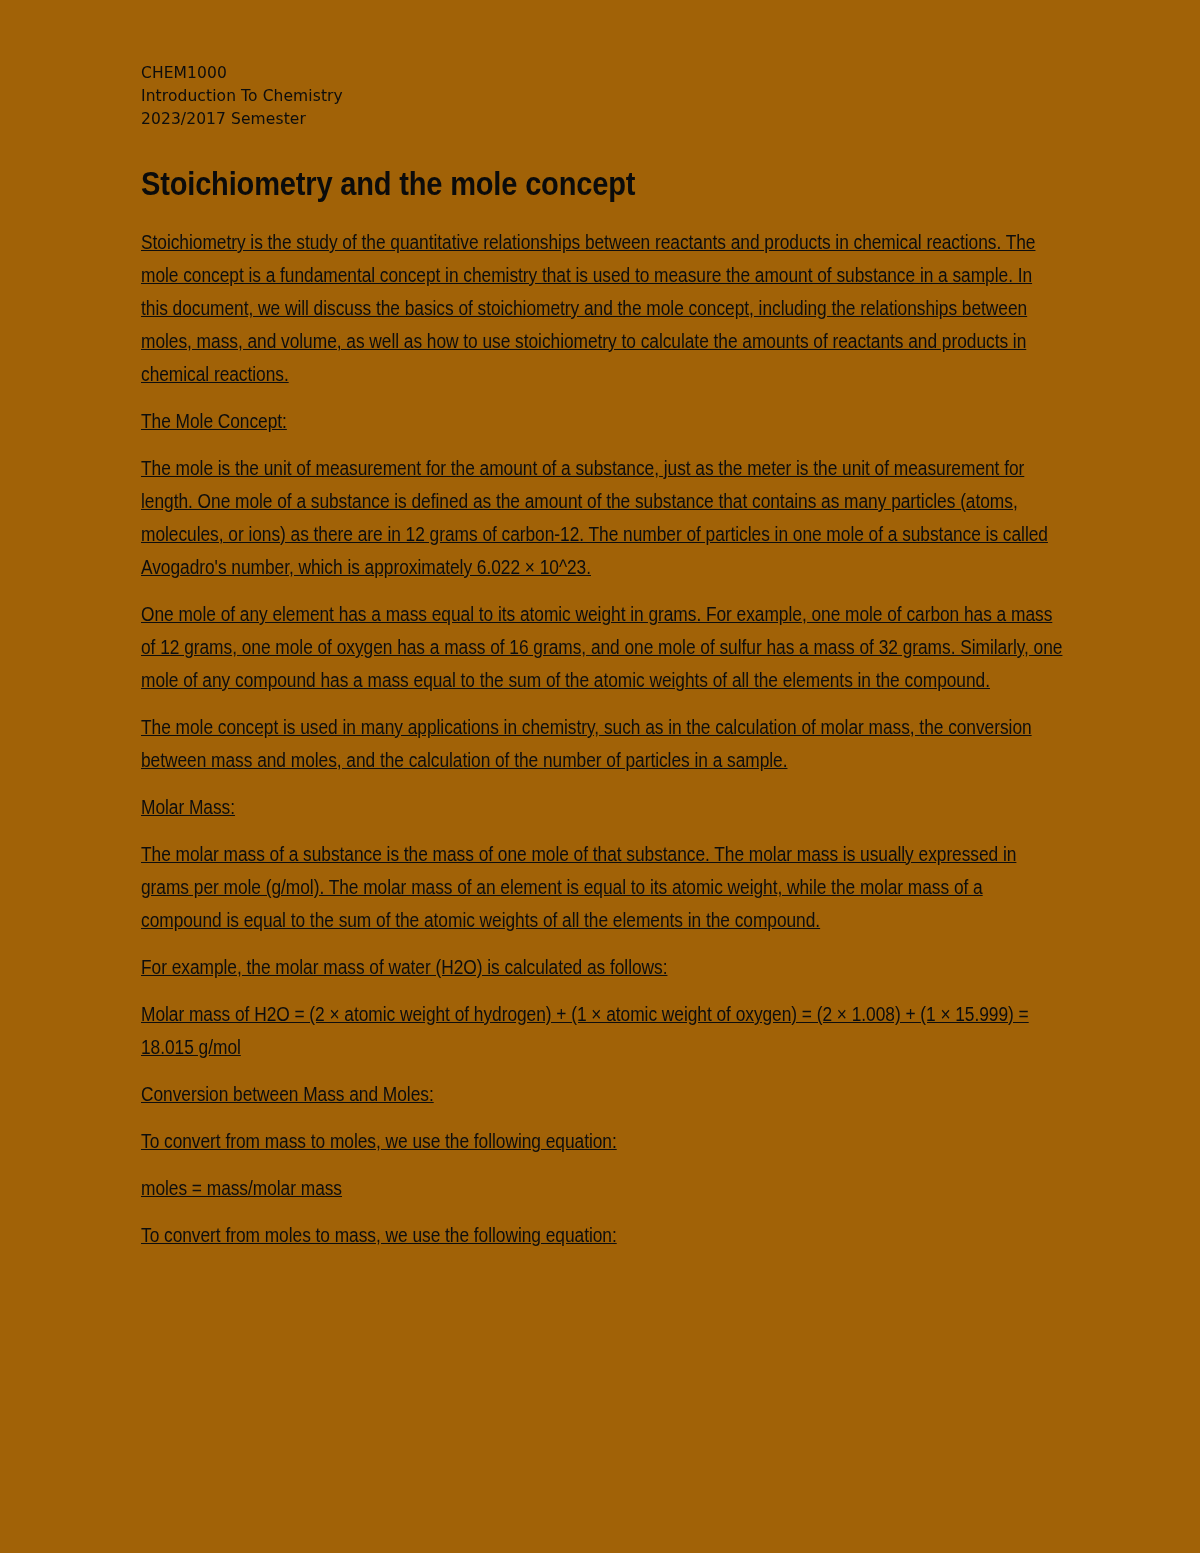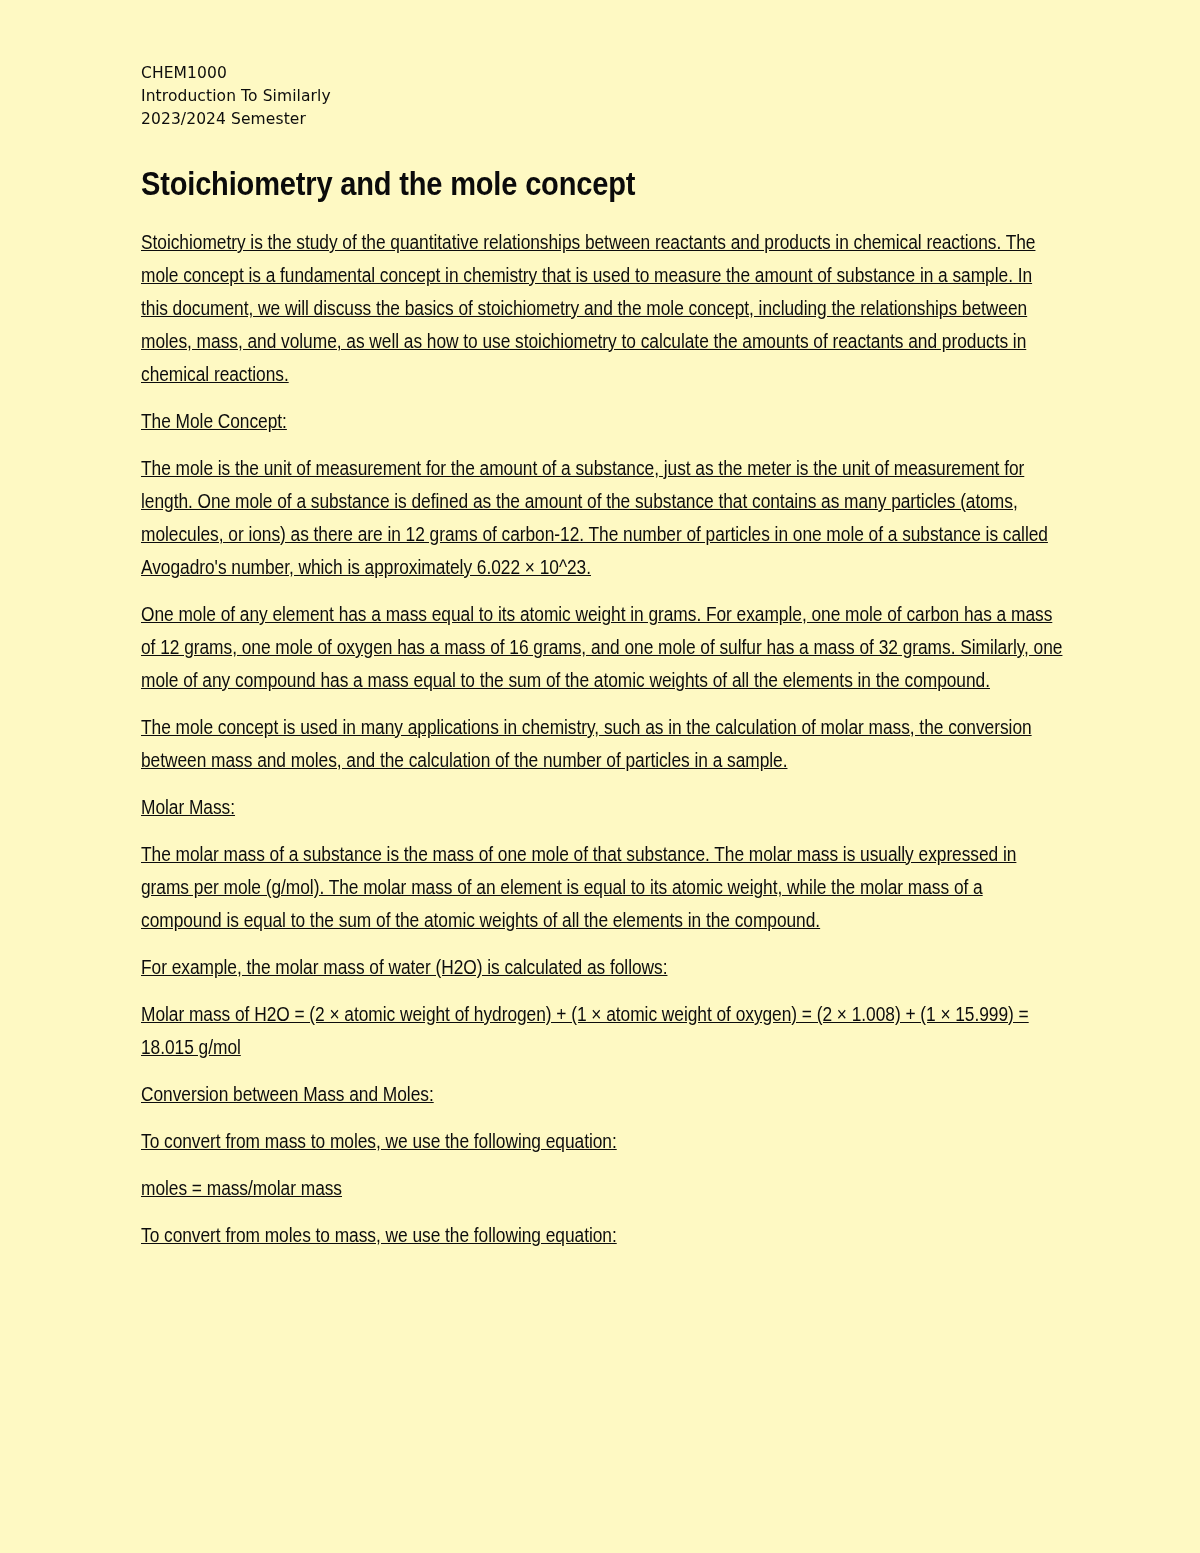--- a/index.html
+++ b/index.html
@@ -6,21 +6,21 @@
   html, body {
     margin: 0;
     padding: 0;
     background: #ffffff;
   }
 
   .page {
     position: relative;
     width: 1200px;
     height: 1553px;
-    background: #fef9c3;
+    background: #a16207;
     overflow: hidden;
     box-sizing: border-box;
   }
 
   .content {
     position: absolute;
     left: 141px;
     top: 62px;
     width: 920px;
   }
@@ -77,22 +77,22 @@
   }
 </style>
 </head>
 <body>
 
 <div class="page">
   <div class="content">
 
     <div class="doc-header">
       <div>CHEM1000</div>
-      <div>Introduction To Similarly</div>
-      <div>2023/2024 Semester</div>
+      <div>Introduction To Chemistry</div>
+      <div>2023/2017 Semester</div>
     </div>
 
     <h1 class="doc-title">Stoichiometry and the mole concept</h1>
 
     <div class="body-block">
       <p>Stoichiometry is the study of the quantitative relationships between reactants and products in chemical reactions. The mole concept is a fundamental concept in chemistry that is used to measure the amount of substance in a sample. In this document, we will discuss the basics of stoichiometry and the mole concept, including the relationships between moles, mass, and volume, as well as how to use stoichiometry to calculate the amounts of reactants and products in chemical reactions.</p>
       <p>The Mole Concept:</p>
       <p>The mole is the unit of measurement for the amount of a substance, just as the meter is the unit of measurement for length. One mole of a substance is defined as the amount of the substance that contains as many particles (atoms, molecules, or ions) as there are in 12 grams of carbon-12. The number of particles in one mole of a substance is called Avogadro's number, which is approximately 6.022 × 10^23.</p>
       <p>One mole of any element has a mass equal to its atomic weight in grams. For example, one mole of carbon has a mass of 12 grams, one mole of oxygen has a mass of 16 grams, and one mole of sulfur has a mass of 32 grams. Similarly, one mole of any compound has a mass equal to the sum of the atomic weights of all the elements in the compound.</p>
       <p>The mole concept is used in many applications in chemistry, such as in the calculation of molar mass, the conversion between mass and moles, and the calculation of the number of particles in a sample.</p>

